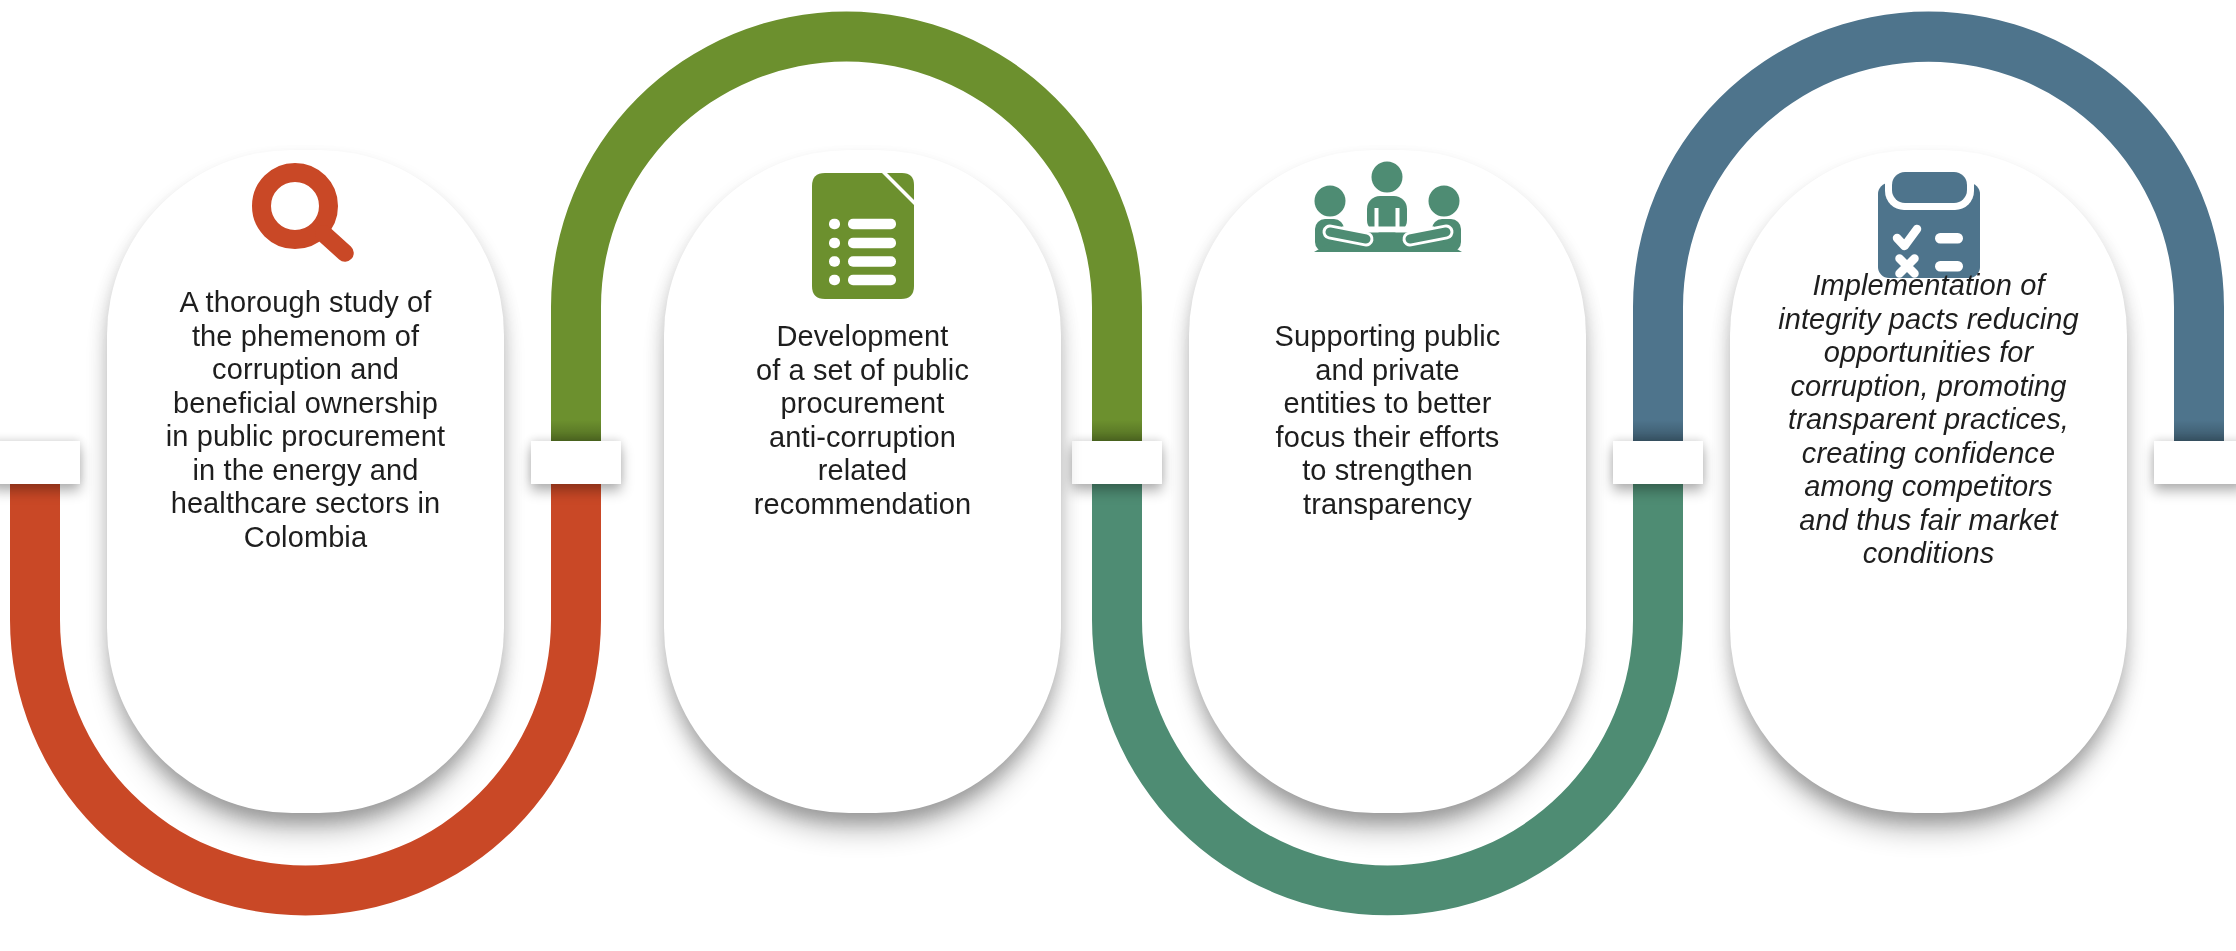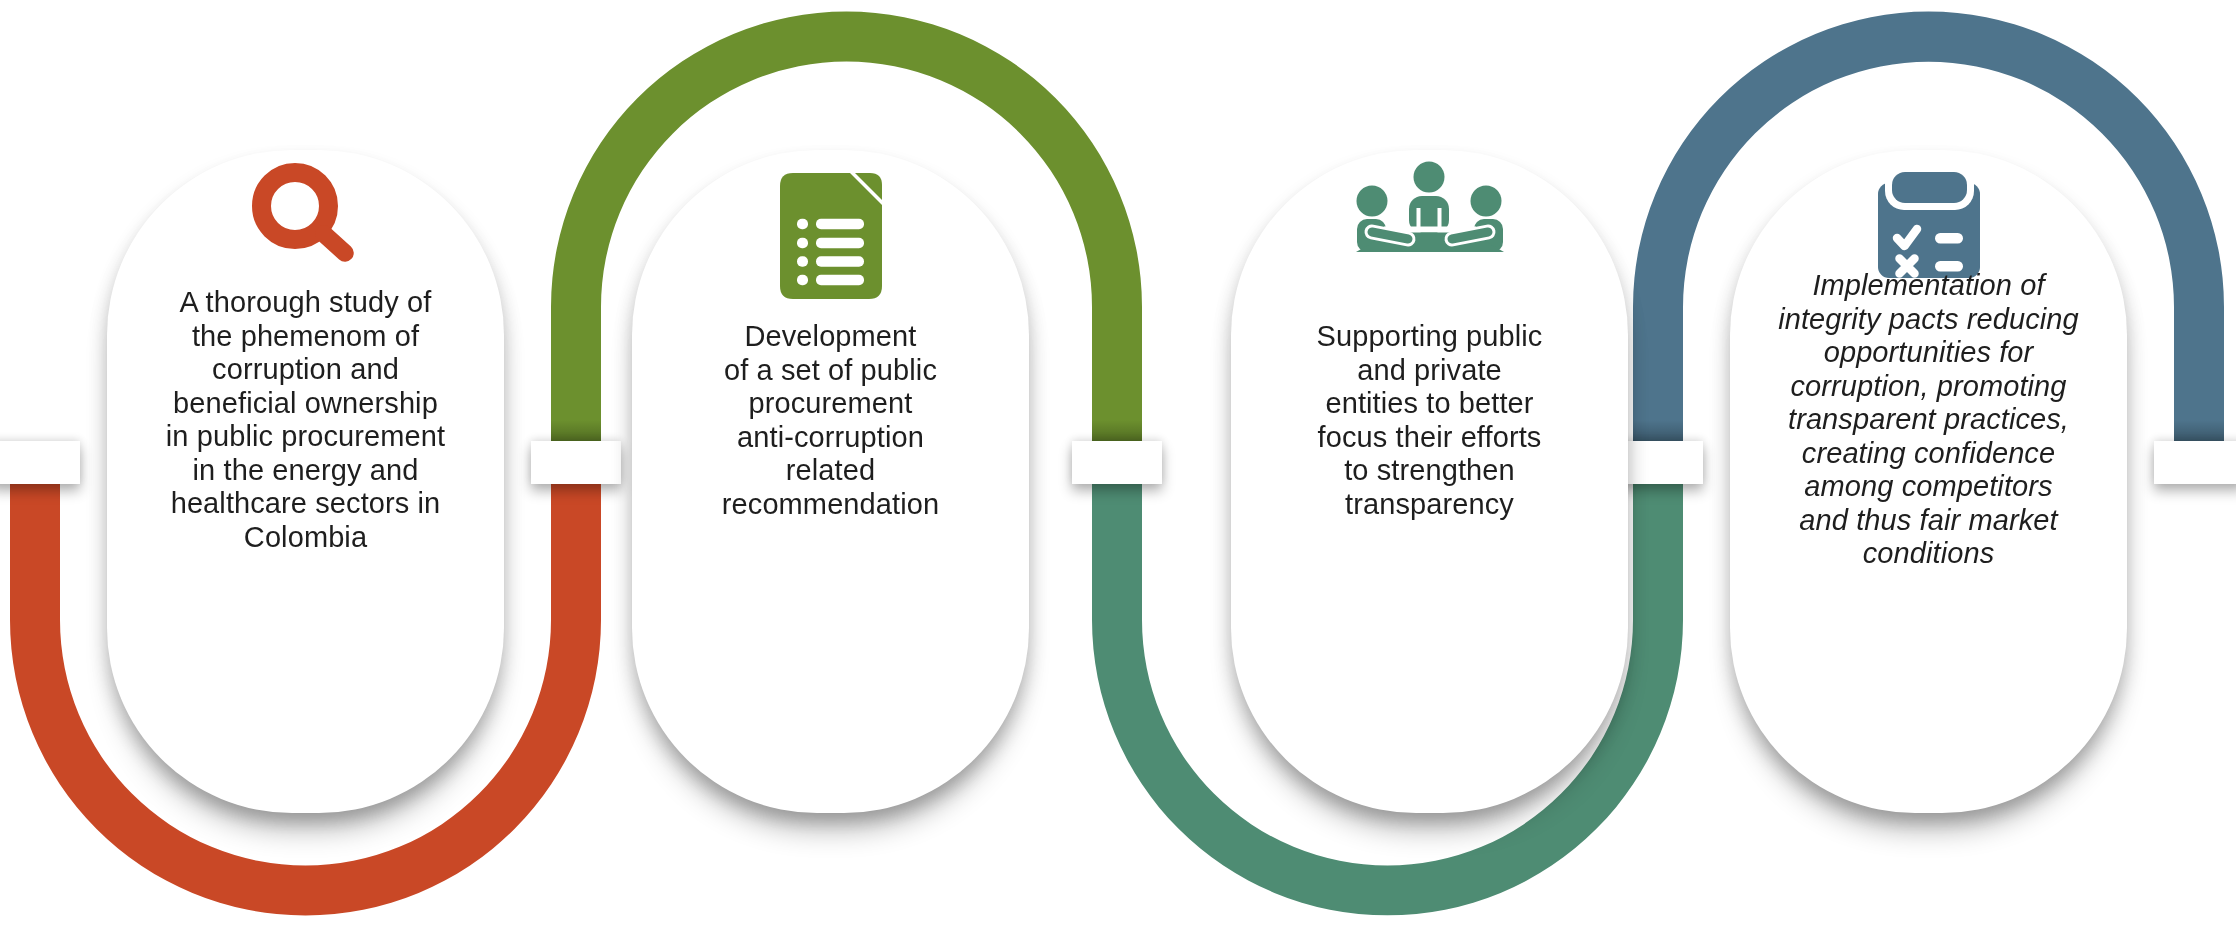--- a/index.html
+++ b/index.html
@@ -12,21 +12,21 @@
   .notch-band{position:absolute;top:441px;width:90px;height:43px;background:#fff;z-index:2;
               box-shadow:0 7px 12px rgba(0,0,0,.30), 0 -2px 8px rgba(0,0,0,.10);}
   .band-a{left:-10px;} .band-b{left:531px;} .band-c{left:1072px;}
   .band-d{left:1613px;} .band-e{left:2154px;}
 
   .step-card{position:absolute;top:150px;width:397px;height:663px;background:#fff;
              border-radius:185px;z-index:3;
              box-shadow:0 24px 28px -8px rgba(0,0,0,.30),
                         -5px 8px 16px rgba(0,0,0,.09),
                          5px 8px 16px rgba(0,0,0,.09);}
-  .card-1{left:107px;} .card-2{left:632px;} .card-3{left:1231px;} .card-4{left:1730px;font-style:italic;}
+  .card-1{left:107px;} .card-2{left:664px;} .card-3{left:1189px;} .card-4{left:1730px;font-style:italic;}
 
   .icon-wrap{position:absolute;left:50%;transform:translateX(-50%);}
   .card-1 .icon-wrap{top:12px;}
   .card-2 .icon-wrap{top:23px;}
   .card-3 .icon-wrap{top:10px;}
   .card-4 .icon-wrap{top:22px;}
 
   .step-text{position:absolute;left:-4px;right:-4px;top:270px;transform:translateY(-50%);
              text-align:center;font-size:29px;line-height:33.5px;color:#1E1E1E;
              white-space:pre-line;letter-spacing:.1px;}

